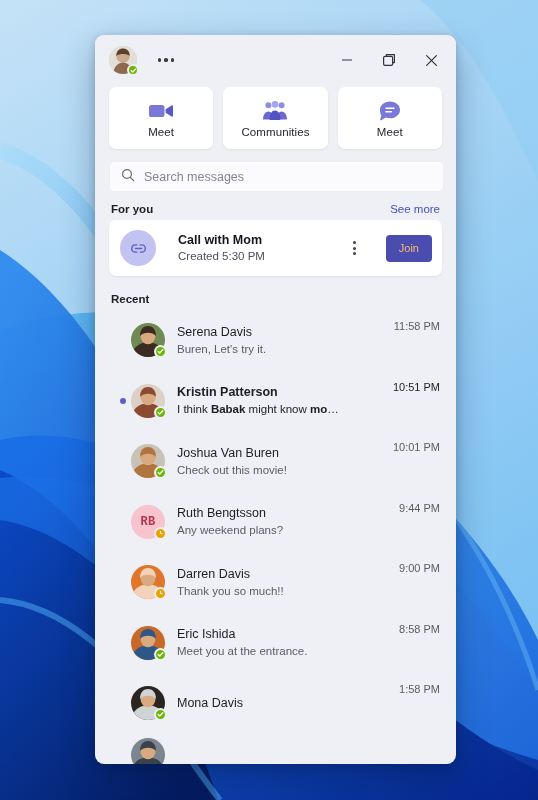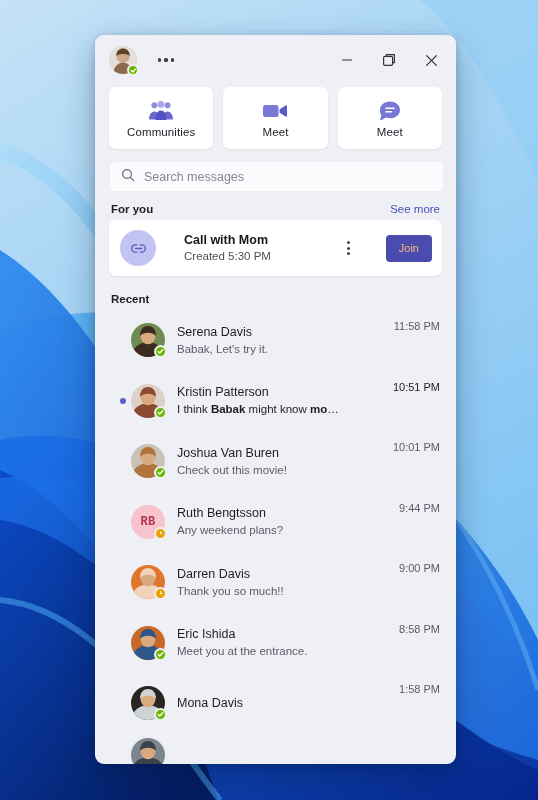--- a/index.html
+++ b/index.html
@@ -174,21 +174,21 @@
   }
 
   .foryou-wrap { padding: 0 14px; flex: 0 0 auto; }
   .meeting-card {
     background: #ffffff;
     border-radius: 7px;
     height: 56px;
     display: flex;
     align-items: center;
     padding: 0 10px 0 11px;
-    gap: 28px;
+    gap: 22px;
     box-shadow: 0 1px 2px rgba(20, 25, 50, 0.08);
   }
   .link-avatar {
     width: 36px; height: 36px;
     border-radius: 50%;
     background: #c3c3f2;
     display: flex; align-items: center; justify-content: center;
     flex: 0 0 36px;
   }
   .meeting-text { flex: 1 1 auto; min-width: 0; }
@@ -283,21 +283,21 @@
   .row-presence.away { background: #eaa300; }
   .row-presence svg { width: 7px; height: 7px; display: block; }
 
   .row-text { flex: 1 1 auto; min-width: 0; }
   .row-name {
     font-size: 12.5px;
     color: #1d1d26;
     line-height: 16px;
     white-space: nowrap; overflow: hidden; text-overflow: ellipsis;
   }
-  .row-name.unread { font-weight: normal; }
+  .row-name.unread { font-weight: bold; }
   .row-msg {
     font-size: 11.5px;
     color: #5b5b68;
     line-height: 16px;
     margin-top: 1px;
     white-space: nowrap; overflow: hidden; text-overflow: ellipsis;
   }
   .row-msg.unread { color: #1d1d26; }
   .row-msg .bold { font-weight: bold; color: #1d1d26; }
   .row-time {
@@ -407,44 +407,44 @@
             <line x1="11.4" y1="1.6" x2="1.6" y2="11.4" stroke="currentColor" stroke-width="1.2" stroke-linecap="round"></line>
           </svg>
         </div>
       </div>
     </div>
 
     <div class="action-row">
 
       <div class="action-card">
         <span class="ic">
+          <svg width="26" height="18" viewBox="0 0 26 18">
+            <rect x="1" y="3" width="15.5" height="12" rx="2.6" fill="#7a78d6"></rect>
+            <path d="M17.6 7.2 L23.6 3.4 C24.3 3 25 3.5 25 4.3 L25 13.7 C25 14.5 24.3 15 23.6 14.6 L17.6 10.8 Z" fill="#5b59c9"></path>
+          </svg>
+        </span>
+        <span class="lbl">Meet</span>
+      </div>
+
+      <div class="action-card">
+        <span class="ic">
           <svg width="26" height="20" viewBox="0 0 26 20">
             <circle cx="6.4" cy="4.2" r="3" fill="#8f8de0"></circle>
             <circle cx="19.6" cy="4.2" r="3" fill="#8f8de0"></circle>
             <circle cx="13" cy="3.4" r="3.3" fill="#a6a4ea"></circle>
             <path d="M1 18.5 C1 13.4 3.6 10.4 6.4 10.4 C9.2 10.4 11.8 13.4 11.8 18.5 Z" fill="#6b69cf"></path>
             <path d="M14.2 18.5 C14.2 13.4 16.8 10.4 19.6 10.4 C22.4 10.4 25 13.4 25 18.5 Z" fill="#6b69cf"></path>
             <path d="M7.6 19 C7.6 12.8 10 9.6 13 9.6 C16 9.6 18.4 12.8 18.4 19 Z" fill="#5250c2"></path>
           </svg>
         </span>
         <span class="lbl">Communities</span>
       </div>
 
       <div class="action-card">
         <span class="ic">
-          <svg width="26" height="18" viewBox="0 0 26 18">
-            <rect x="1" y="3" width="15.5" height="12" rx="2.6" fill="#7a78d6"></rect>
-            <path d="M17.6 7.2 L23.6 3.4 C24.3 3 25 3.5 25 4.3 L25 13.7 C25 14.5 24.3 15 23.6 14.6 L17.6 10.8 Z" fill="#5b59c9"></path>
-          </svg>
-        </span>
-        <span class="lbl">Meet</span>
-      </div>
-
-      <div class="action-card">
-        <span class="ic">
           <svg width="24" height="22" viewBox="0 0 24 22">
             <path d="M12 1.6 C17.8 1.6 22 5.4 22 9.9 C22 14.4 17.8 18.2 12 18.2 C10.5 18.2 9.1 18 7.8 17.6 L3.3 20.2 C2.7 20.6 2 20.1 2.2 19.4 L3.3 15.4 C2.5 13.8 2 11.9 2 9.9 C2 5.4 6.2 1.6 12 1.6 Z" fill="#7a78d6"></path>
             <line x1="8" y1="8.2" x2="16" y2="8.2" stroke="#ffffff" stroke-width="1.5" stroke-linecap="round"></line>
             <line x1="8" y1="11.8" x2="13.4" y2="11.8" stroke="#ffffff" stroke-width="1.5" stroke-linecap="round"></line>
           </svg>
         </span>
         <span class="lbl">Meet</span>
       </div>
     </div>
 
@@ -503,21 +503,21 @@
               </svg>
             </div>
             <div class="row-presence available">
               <svg viewBox="0 0 8 8">
                 <path d="M1.4 4.1 L3.1 5.8 L6.6 2.1" stroke="#ffffff" stroke-width="1.6" fill="none" stroke-linecap="round" stroke-linejoin="round"></path>
               </svg>
             </div>
           </div>
           <div class="row-text">
             <div class="row-name">Serena Davis</div>
-            <div class="row-msg">Babak, Let's try it.</div>
+            <div class="row-msg">Buren, Let's try it.</div>
           </div>
           <div class="row-time">11:58 PM</div>
         </div>
         <div class="chat-row">
           <div class="unread-dot"></div>
           <div class="row-avatar-wrap">
             <div class="row-avatar">
               <svg viewBox="0 0 34 34" width="34" height="34">
                 <rect width="34" height="34" fill="#ddd0c6"></rect>
                 <path d="M0 34 C2 24 8 19.5 17 19.5 C26 19.5 32 24 34 34 Z" fill="#8c4a33"></path>

